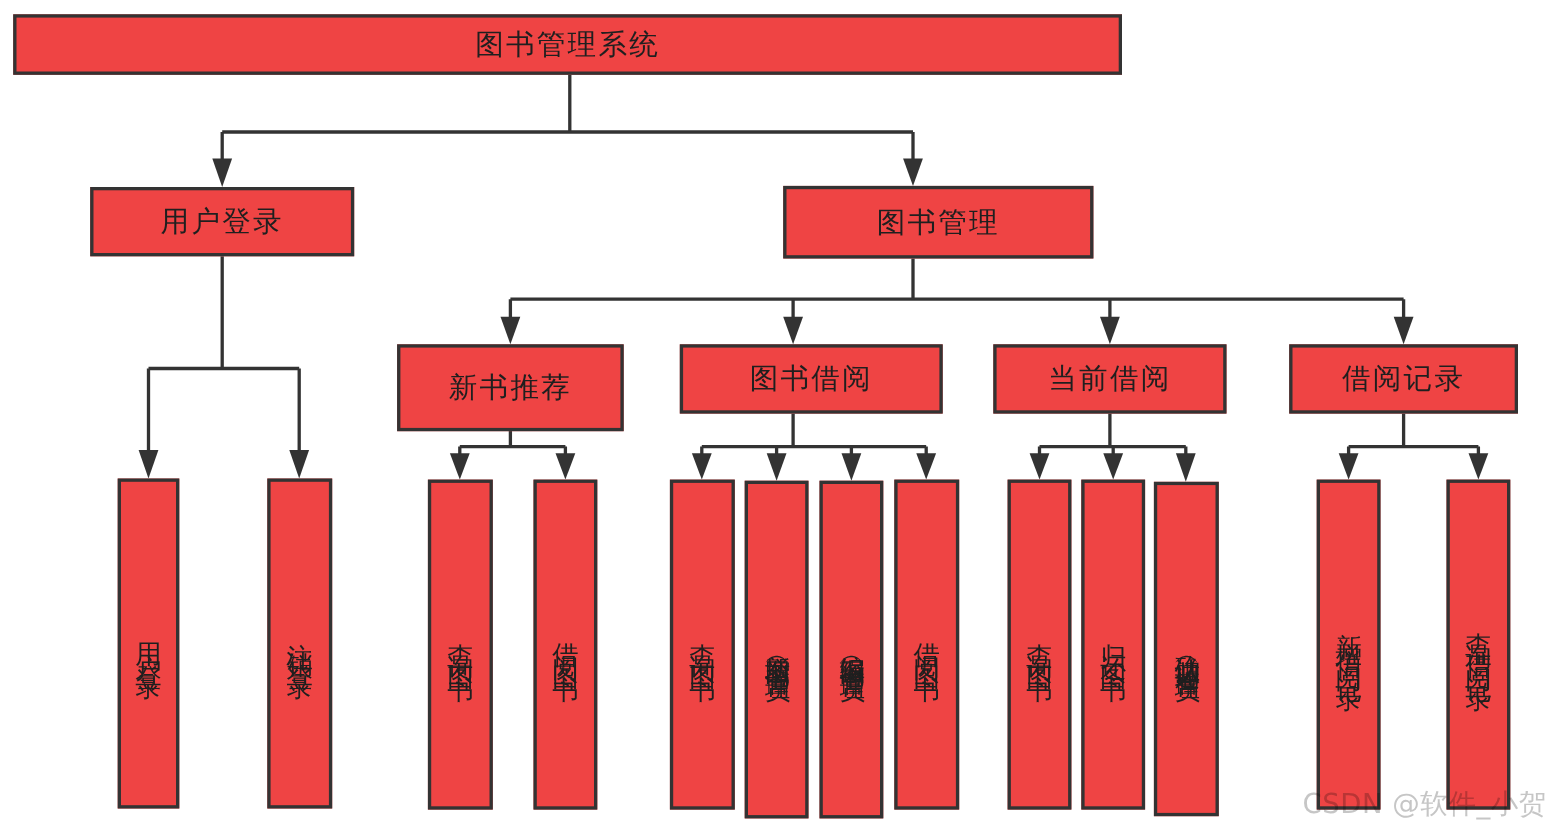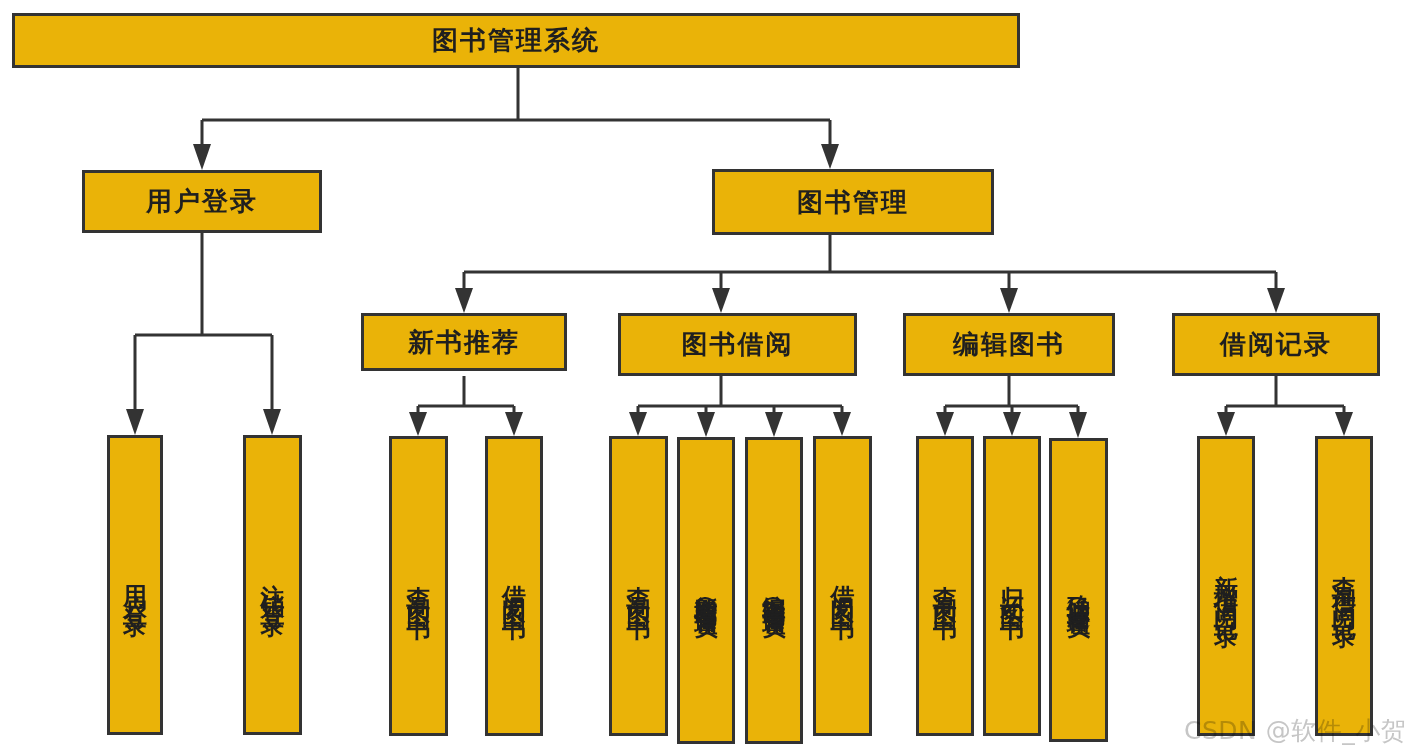--- a/index.html
+++ b/index.html
@@ -12,28 +12,27 @@
     color: #1f1f1f;
     overflow: hidden;
   }
   svg.connectors {
     position: absolute;
     left: 0; top: 0;
     width: 1405px; height: 747px;
   }
   .node {
     position: absolute;
-    background: #eab308;
+    background: #ef4444;
     border: 3px solid #333333;
     box-sizing: border-box;
     display: flex;
     align-items: center;
     justify-content: center;
     text-align: right;
-    font-weight: bold;
   }
   .h-label span {
     font-size: 26px;
     letter-spacing: 2px;
     white-space: nowrap;
   }
   .leaf span {
     writing-mode: vertical-rl;
     text-orientation: mixed;
     font-size: 24px;
@@ -105,28 +104,28 @@
     <span>图书管理系统</span>
   </div>
 
   <div class="node h-label" style="left:82px;top:170px;width:240px;height:63px;">
     <span>用户登录</span>
   </div>
   <div class="node h-label" style="left:712px;top:169px;width:282px;height:66px;">
     <span>图书管理</span>
   </div>
 
-  <div class="node h-label" style="left:361px;top:313px;width:206px;height:58px;">
+  <div class="node h-label" style="left:361px;top:313px;width:206px;height:79px;">
     <span>新书推荐</span>
   </div>
   <div class="node h-label" style="left:618px;top:313px;width:239px;height:63px;">
     <span>图书借阅</span>
   </div>
   <div class="node h-label" style="left:903px;top:313px;width:212px;height:63px;">
-    <span>编辑图书</span>
+    <span>当前借阅</span>
   </div>
   <div class="node h-label" style="left:1172px;top:313px;width:208px;height:63px;">
     <span>借阅记录</span>
   </div>
 
   <div class="node leaf" style="left:107px;top:435px;width:56px;height:300px;">
     <span>用户登录</span>
   </div>
   <div class="node leaf" style="left:243px;top:435px;width:59px;height:300px;">
     <span>注销登录</span>

